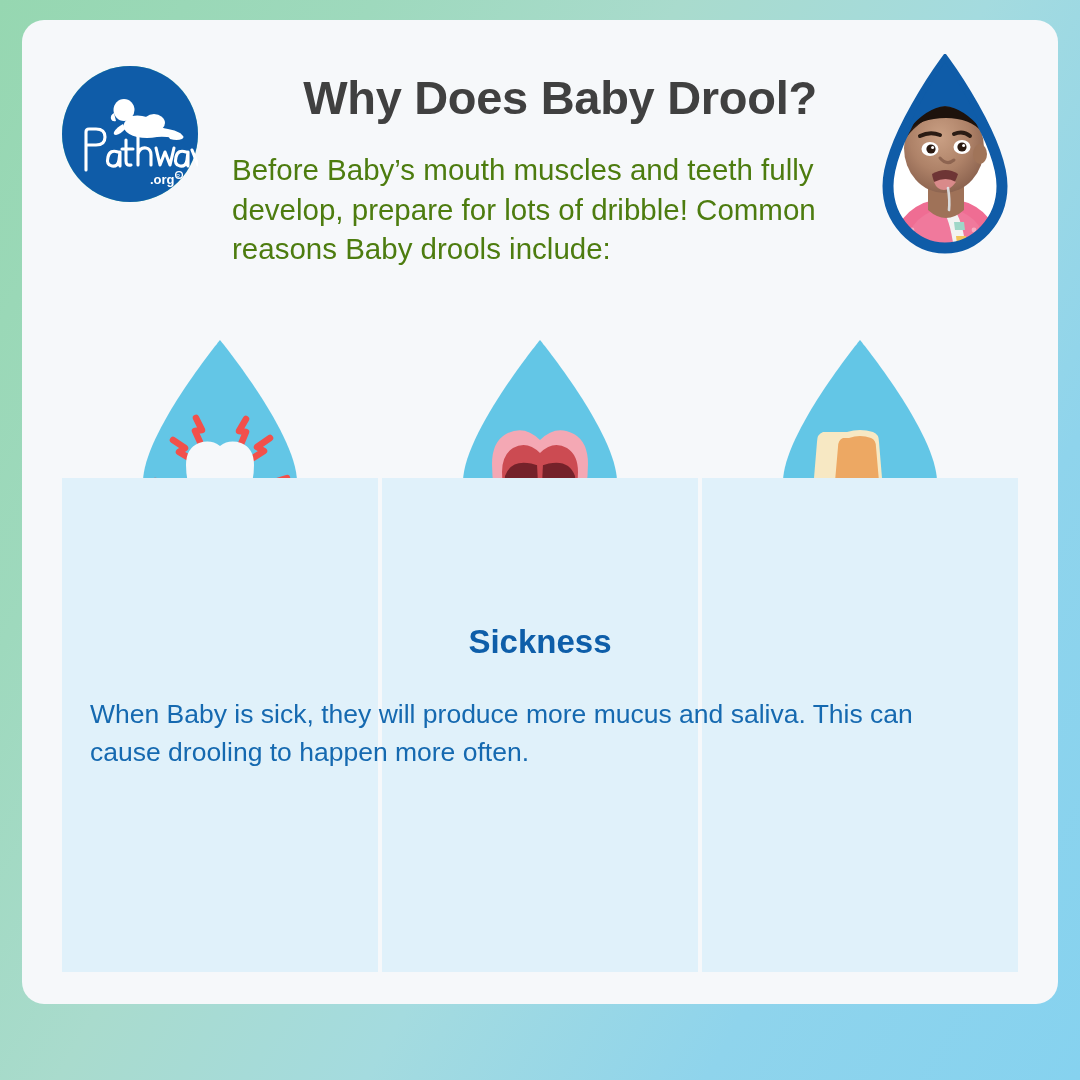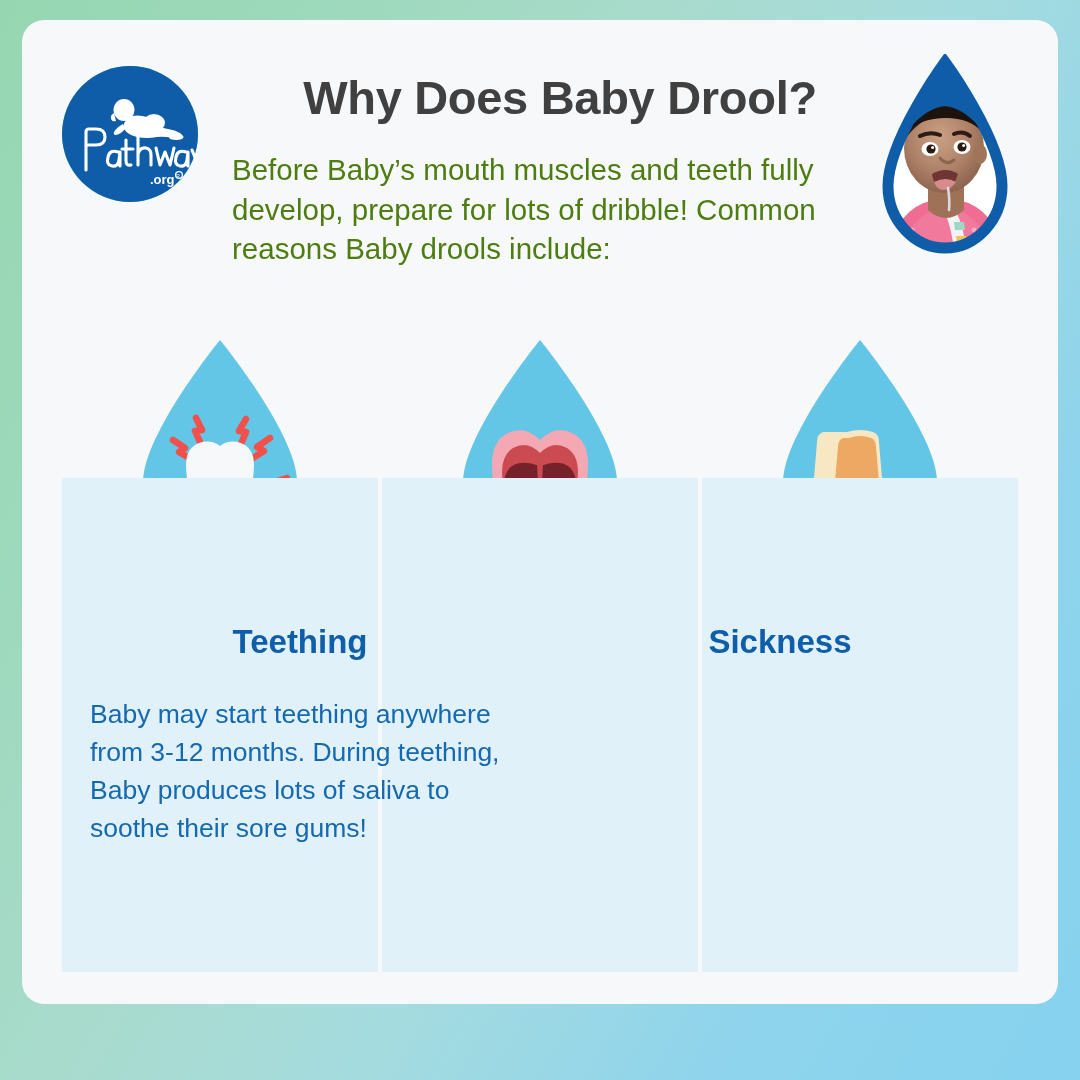--- a/index.html
+++ b/index.html
@@ -328,25 +328,22 @@
       </div>
     </div>
 
     <div class="panels">
       <div class="panel"></div>
       <div class="panel"></div>
       <div class="panel"></div>
     </div>
 
     <div class="cols">
-      <div class="col c1">
-        <p class="col-heading">Teething</p>
-        <p class="col-body">Baby may start teething anywhere from 3-12 months. During teething, Baby produces lots of saliva to soothe their sore gums!</p>
-      </div>
       <div class="col c3">
         <p class="col-heading">Sickness</p>
+        <p class="col-body">When Baby is sick, they will produce more mucus and saliva. This can cause drooling to happen more often.</p>
       </div>
     </div>
 
   </div>
 
 
 </div>
 
 </body></html>

